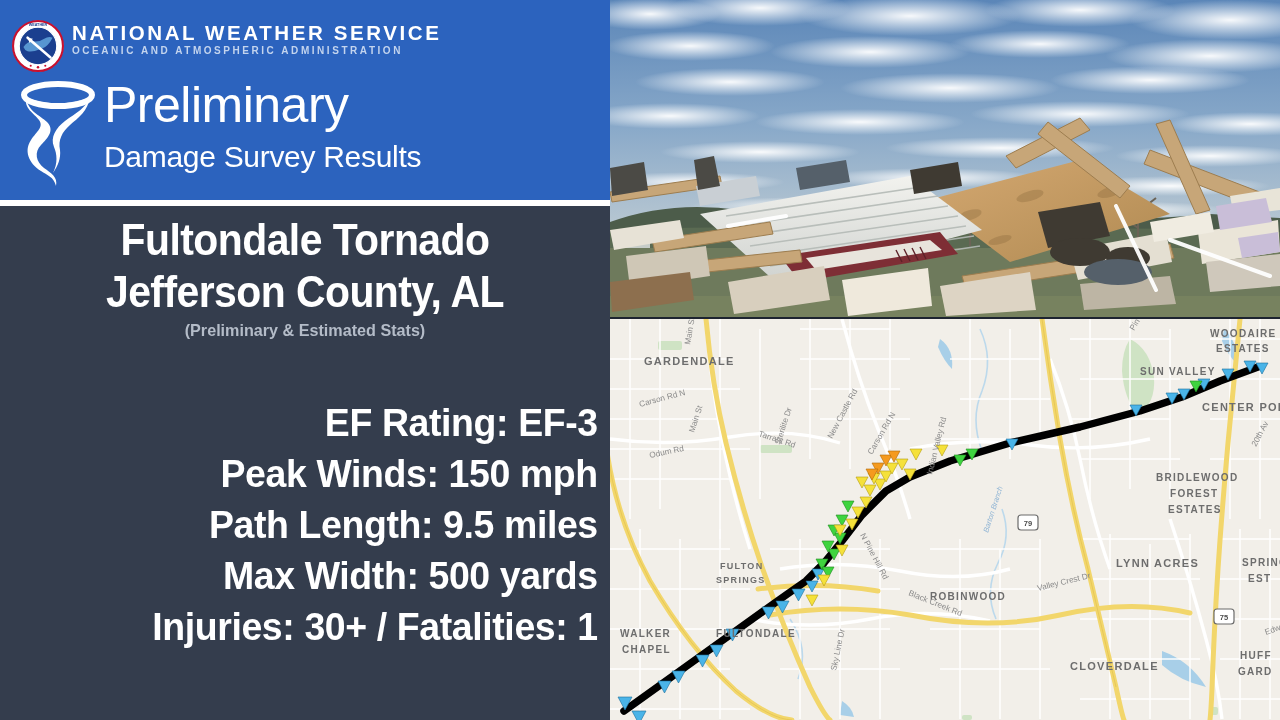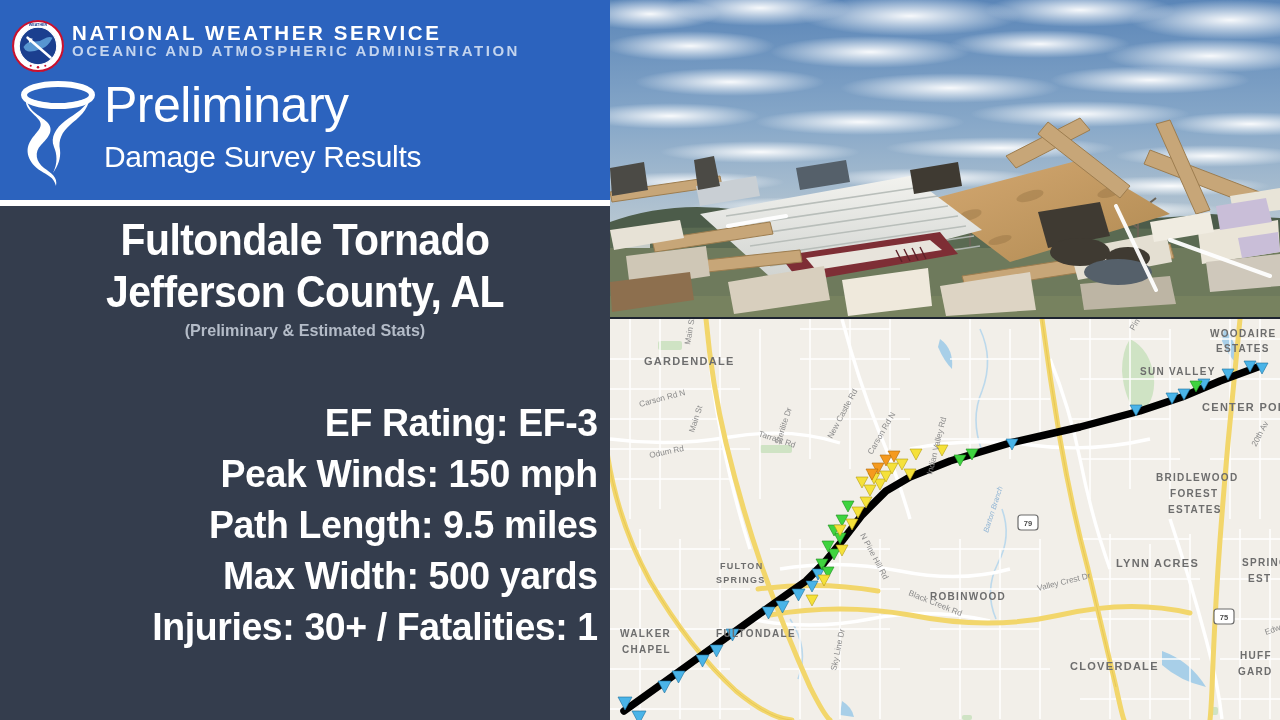--- a/index.html
+++ b/index.html
@@ -11,22 +11,22 @@
   #left { position:absolute; left:0; top:0; width:610px; height:720px; background:#343d4d; }
 
   
   #header { position:absolute; left:0; top:0; width:664px; height:200px; background:#2c63be; }
   #hdr-divider { position:absolute; left:0; top:200px; width:610px; height:6px; background:#ffffff; }
 
   #nws-seal { position:absolute; left:12px; top:20px; width:52px; height:52px; }
   #nws-wordmark { position:absolute; left:72px; top:22px; }
   .nws-line1 { font-size:20.5px; font-weight:bold; color:#ffffff; letter-spacing:2.6px;
     line-height:22px; white-space:nowrap; }
-  .nws-line2 { font-size:15px; font-weight:bold; color:#c3d4ee; letter-spacing:2.55px;
-    line-height:14px; white-space:nowrap;text-align:right; }
+  .nws-line2 { font-size:10px; font-weight:bold; color:#c3d4ee; letter-spacing:2.55px;
+    line-height:14px; white-space:nowrap; }
 
   #tornado-icon { position:absolute; left:14px; top:78px; width:84px; height:112px; }
 
   #pdsr { position:absolute; left:104px; top:78px; width:500px; }
   .pdsr-1 { font-size:50px; font-weight:normal; color:#ffffff; line-height:54px;
     letter-spacing:-0.5px; font-stretch:condensed; }
   .pdsr-2 { font-size:30px; font-weight:normal; color:#ffffff; line-height:50px;
     letter-spacing:-0.3px; }
 
   

